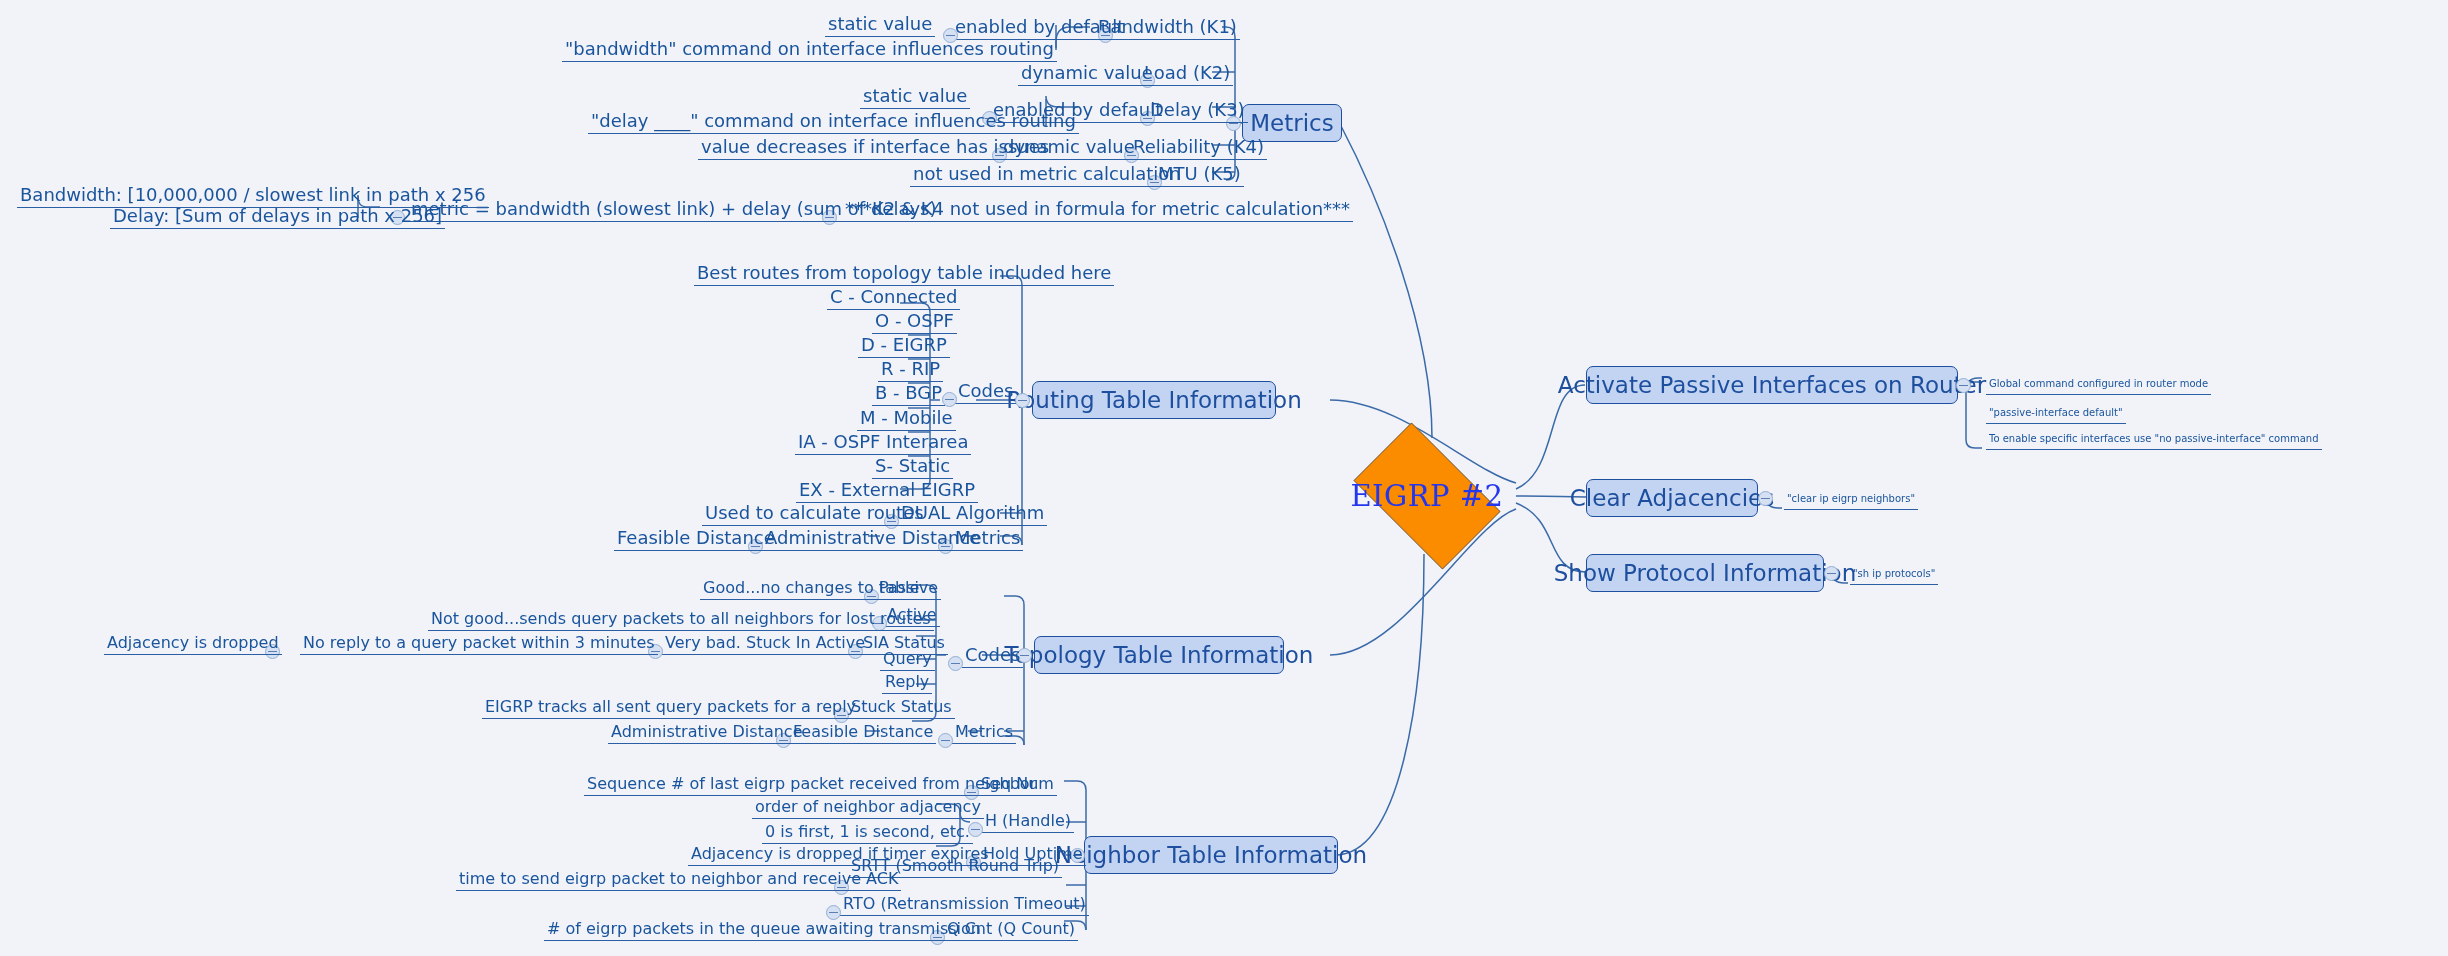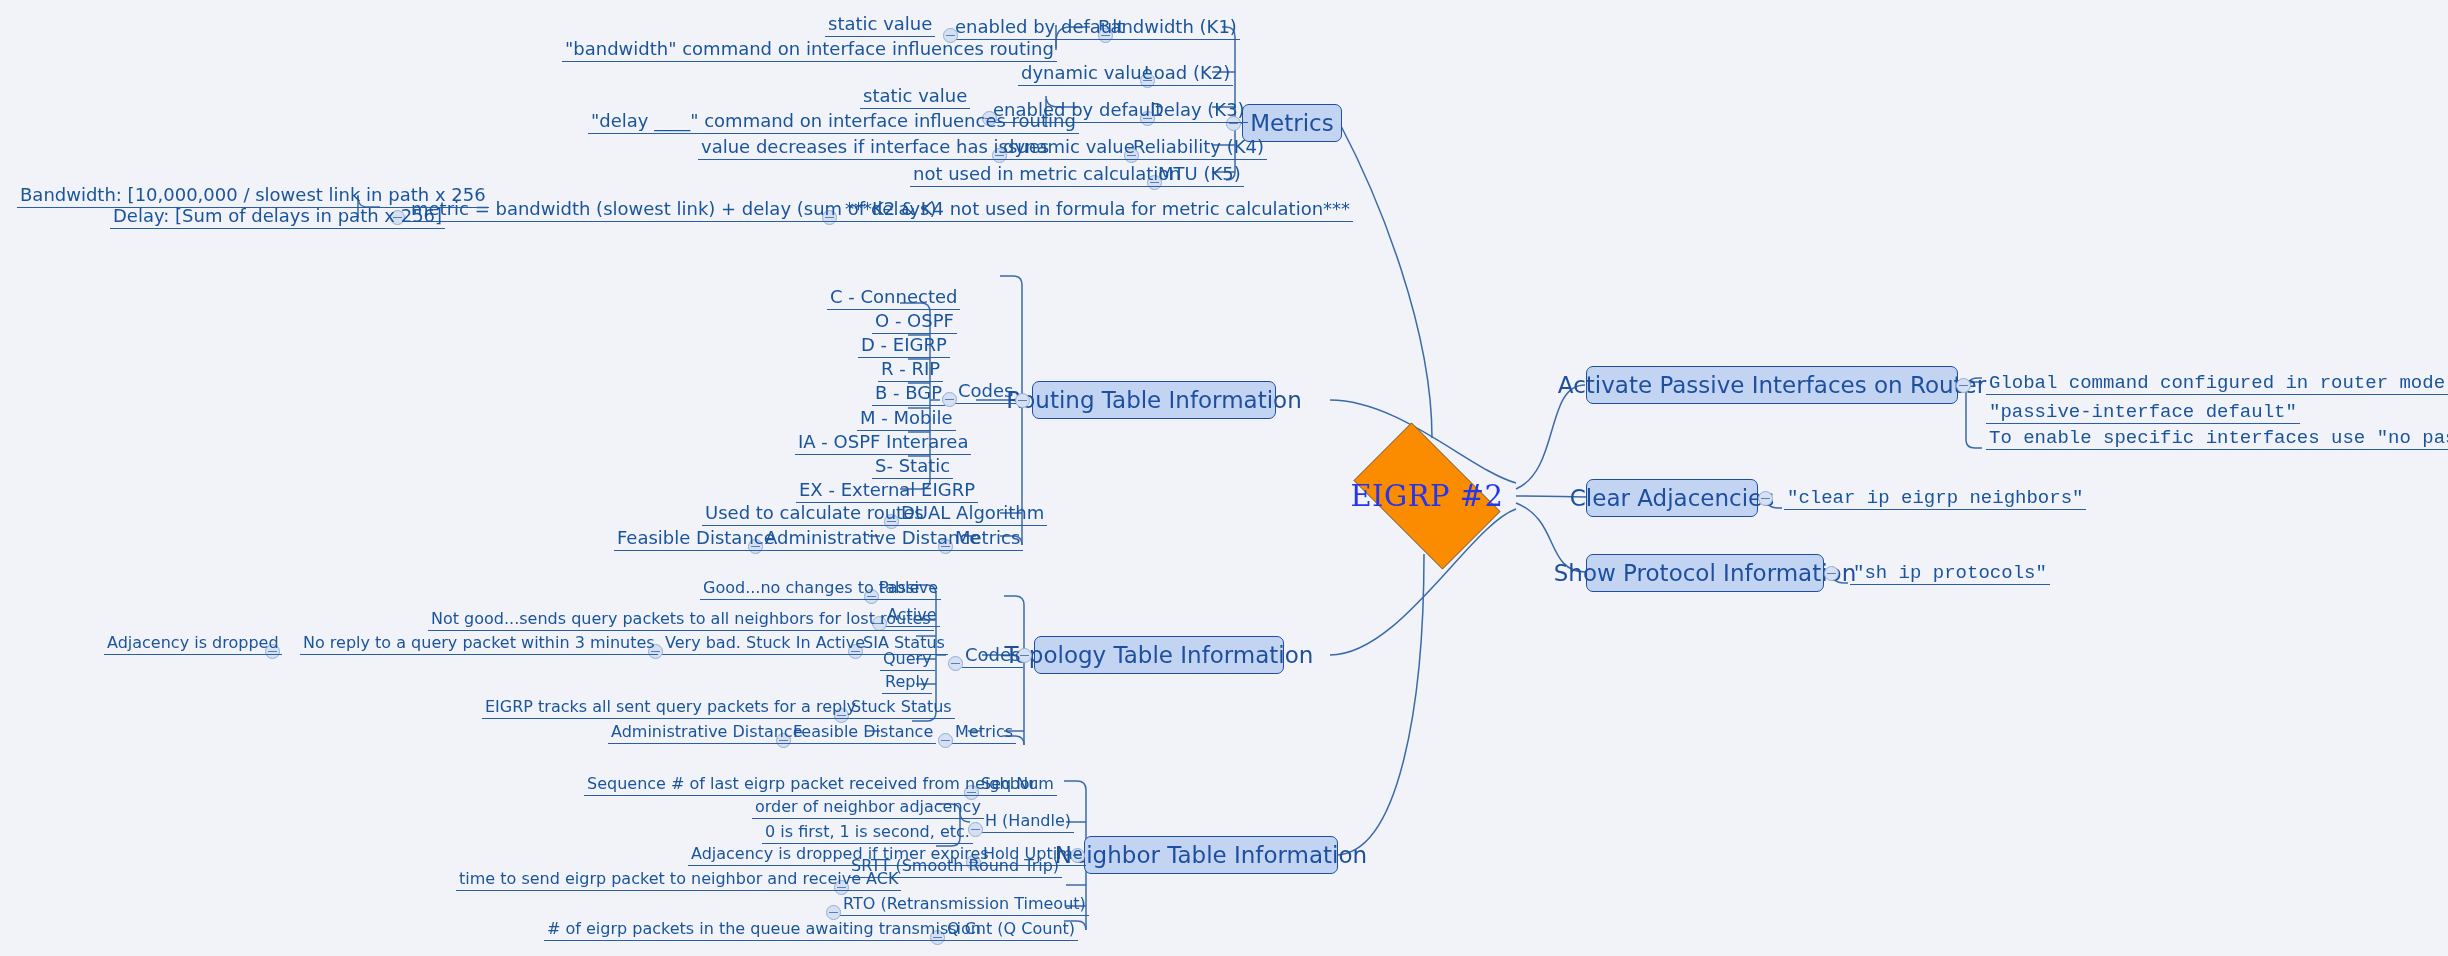--- a/index.html
+++ b/index.html
@@ -19,21 +19,21 @@
     position:absolute;
     color:#19549c;
     font-size:18px;
     line-height:20px;
     white-space:nowrap;
     border-bottom:1.5px solid #2b5fa5;
     padding:0 3px 2px 3px;
     box-sizing:border-box;
   }
   .leaf.small{font-size:16px;line-height:18px;}
-  .leaf.tiny{font-size:19px;line-height:17px;font-family:Liberation Mono, monospace;}
+  .leaf.tiny{font-size:10px;line-height:17px;}
 
   
   .box{
     position:absolute;
     background:#c3d4f3;
     border:1.6px solid #1d4f9e;
     border-radius:7px;
     color:#1d4f9e;
     font-size:23px;
     line-height:1;
@@ -263,20 +263,23 @@
   </div>
   <div class="leaf" style="left:110px;top:206px;">
     <span>Delay: [Sum of delays in path x 256]</span>
   </div>
 
   <div class="box" style="left:1032px;top:381px;width:244px;height:38px;">
     <span>Routing Table Information</span>
   </div>
   <div class="cicon" style="left:1015px;top:393px;"></div>
 
+  <div class="leaf" style="left:694px;top:263px;">
+    <span>Best routes from topology table included here</span>
+  </div>
 
   <div class="leaf" style="left:955px;top:381px;">
     <span>Codes</span>
   </div>
   <div class="cicon" style="left:942px;top:392px;"></div>
 
   <div class="leaf" style="left:827px;top:287px;">
     <span>C - Connected</span>
   </div>
   <div class="leaf" style="left:872px;top:311px;">

